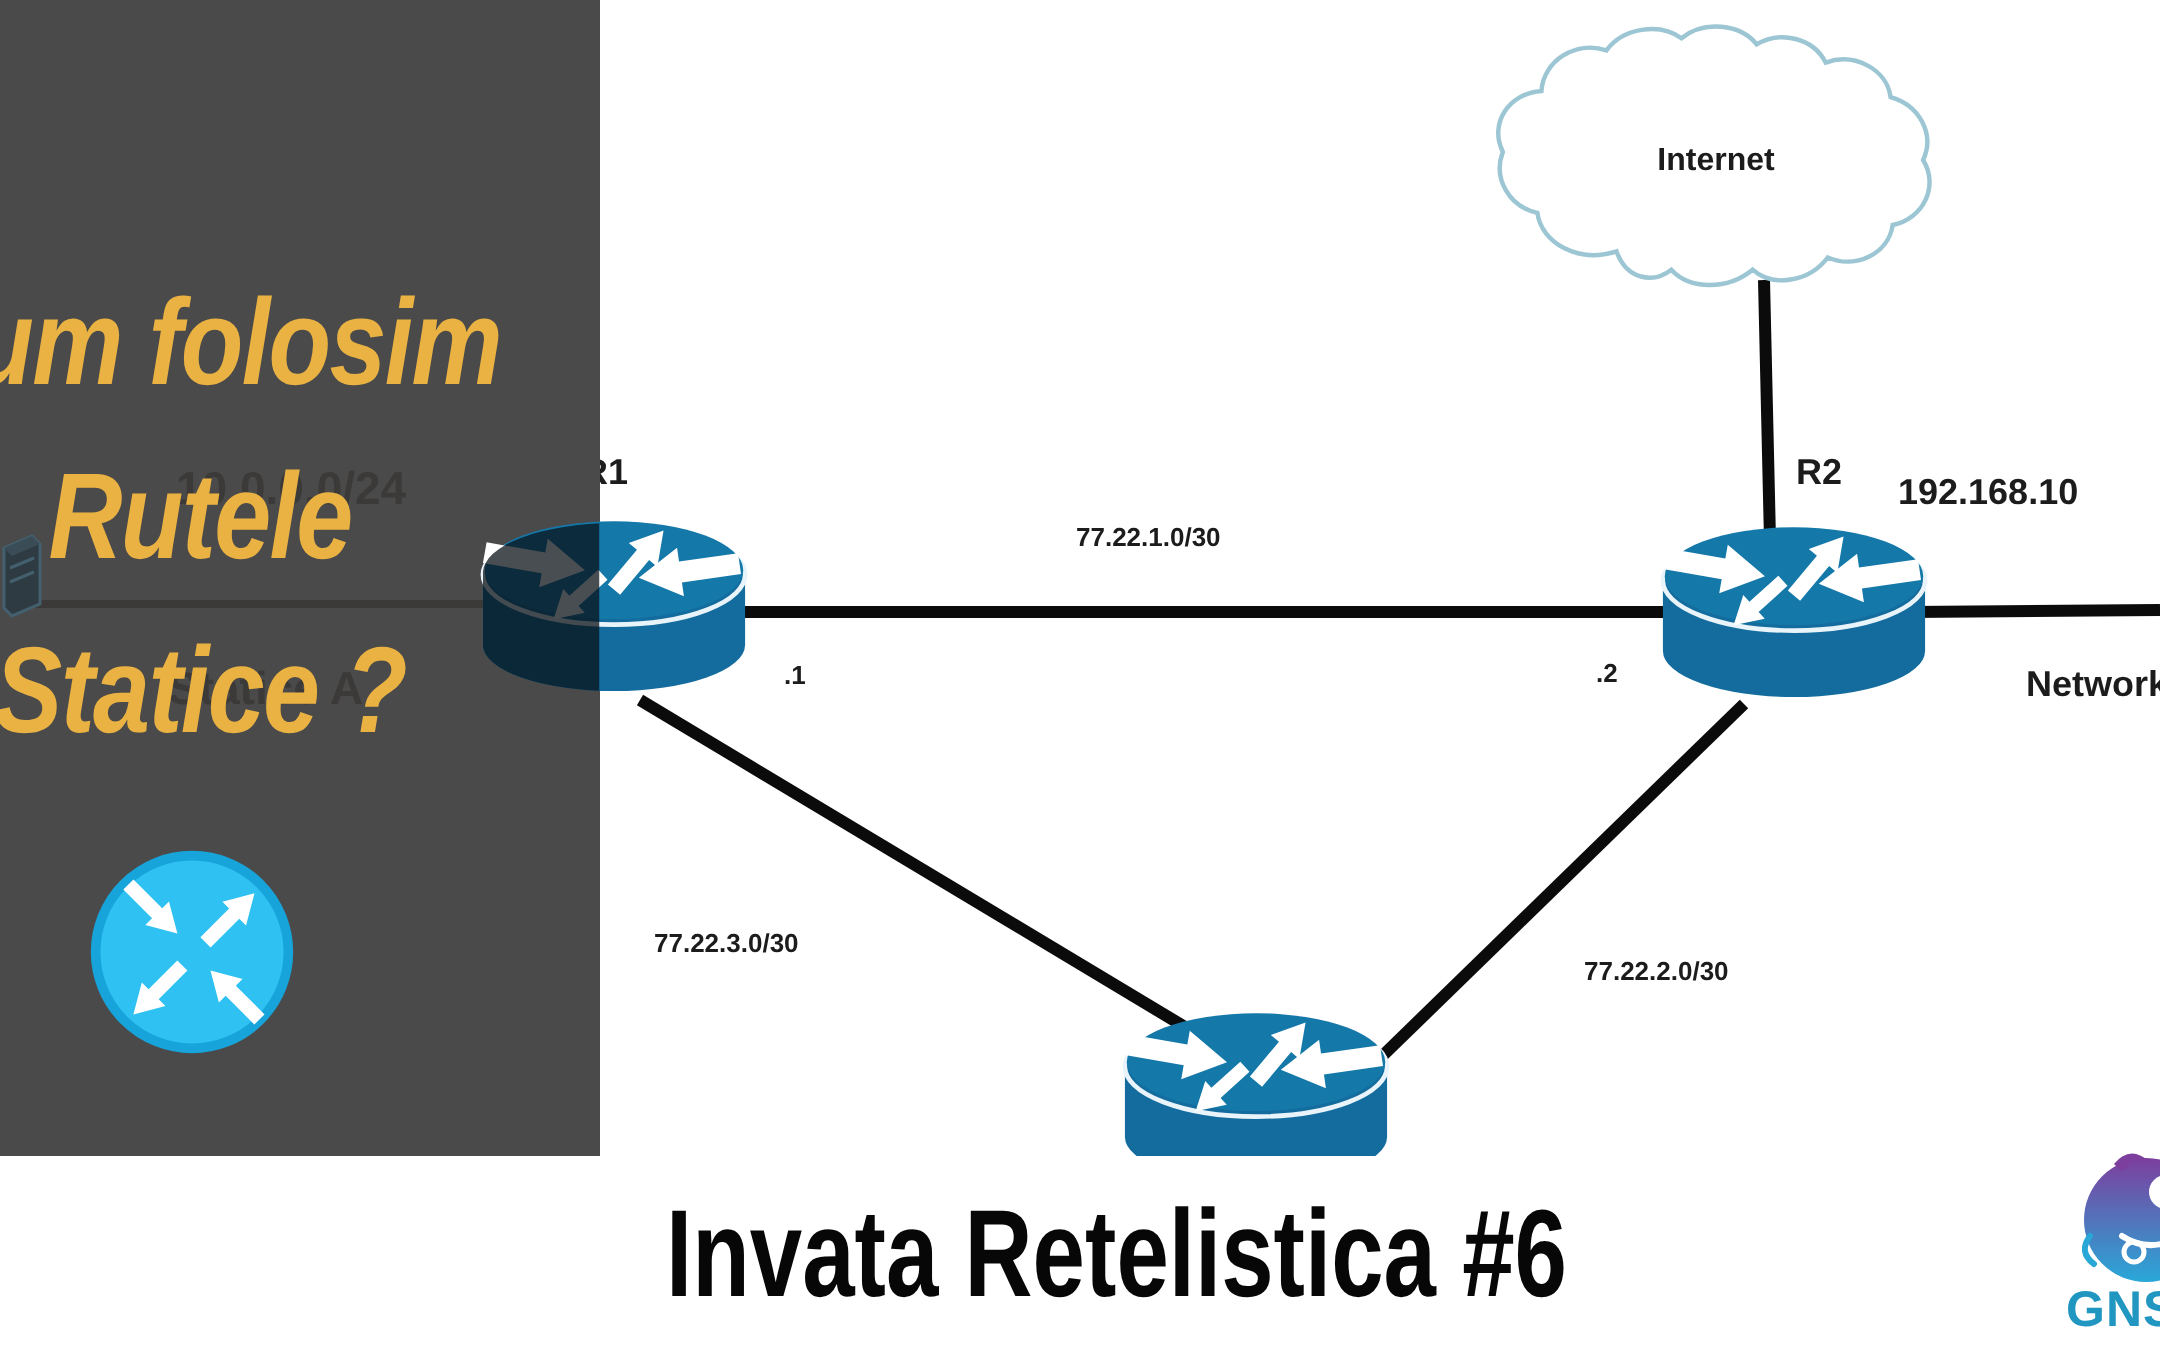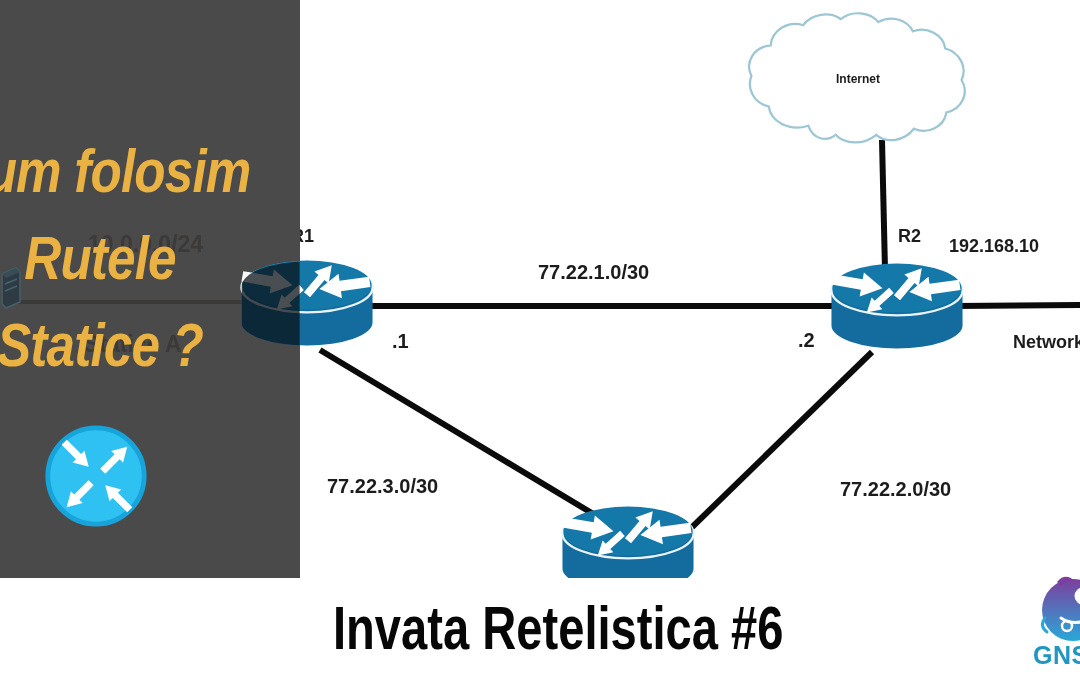--- a/index.html
+++ b/index.html
@@ -7,33 +7,33 @@
     position:relative;
     width:1080px;height:675px;
     background:#ffffff;
     overflow:hidden;
     font-family:"Liberation Sans",sans-serif;
   }
   
   .lbl{
     position:absolute;
     font-weight:700;
-    font-size:20px;
+    font-size:13px;
     color:#1c1c1c;
     white-space:nowrap;
     z-index:2;
   }
   .lbl.big{font-size:18px;}
   
   #lines{position:absolute;left:0;top:0;z-index:1;}
   
   #cloud{position:absolute;left:744px;top:12px;z-index:2;}
   #internet-label{
     position:absolute;left:858px;top:72px;transform:translateX(-50%);
-    font-weight:700;font-size:12px;color:#1c1c1c;z-index:3;white-space:nowrap;
+    font-weight:700;font-size:16px;color:#1c1c1c;z-index:3;white-space:nowrap;
   }
   
   .router{position:absolute;z-index:6;}
   .router svg{display:block;}
   #router-r3-wrap{overflow:hidden;}
   
   #panel{
     position:absolute;left:0;top:0;width:300px;height:578px;
     background:#4B4A4A;z-index:4;
   }
@@ -103,22 +103,22 @@
              C144,3 160,7 166,19 C180,14 196,22 198,36 C212,40 220,54 214,67
              C222,80 214,96 199,99 C197,113 181,121 167,115 C158,127 140,130 130,121
              C118,131 99,131 90,121 C81,128 68,126 63,112 Z" fill="#ffffff" stroke="#9CC6D3" stroke-width="2.2"></path>
   </svg>
 </div>
 <div id="internet-label">Internet</div>
 
 <div class="lbl big" style="left:291px;top:226px;">R1</div>
 <div class="lbl big" style="left:873px;top:226px;z-index:3;margin-left:25px;">R2</div>
 <div class="lbl" style="left:538px;top:261px;">77.22.1.0/30</div>
-<div class="lbl" style="left:327px;top:475px;">77.22.3.0/30</div>
-<div class="lbl" style="left:792px;top:478px;margin-left:48px;">77.22.2.0/30</div>
+<div class="lbl" style="left:327px;top:464px;">77.22.3.0/30</div>
+<div class="lbl" style="left:792px;top:478px;">77.22.2.0/30</div>
 <div class="lbl" style="left:392px;top:330px;">.1</div>
 <div class="lbl" style="left:798px;top:329px;">.2</div>
 <div class="lbl big" style="left:949px;top:236px;">192.168.10</div>
 <div class="lbl big" style="left:1013px;top:332px;">Network</div>
 
 <div class="router" style="left:823px;top:259px;">
   <svg width="148" height="96" viewBox="0 0 160 104">
     <path d="M9,33 a71,27 0 0 1 142,0 l0,39 a71,25 0 0 1 -142,0 Z" fill="#136C9D"></path>
     <ellipse cx="80" cy="34" rx="71" ry="27" fill="none" stroke="#E8F4FA" stroke-width="2.5"></ellipse>
     <ellipse cx="80" cy="31.5" rx="70" ry="26.5" fill="#1478A9"></ellipse>

